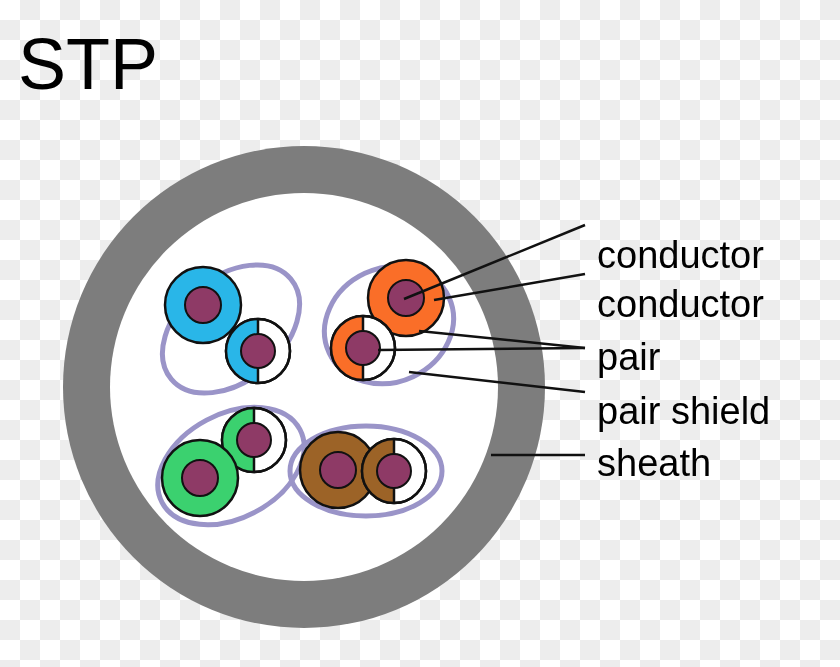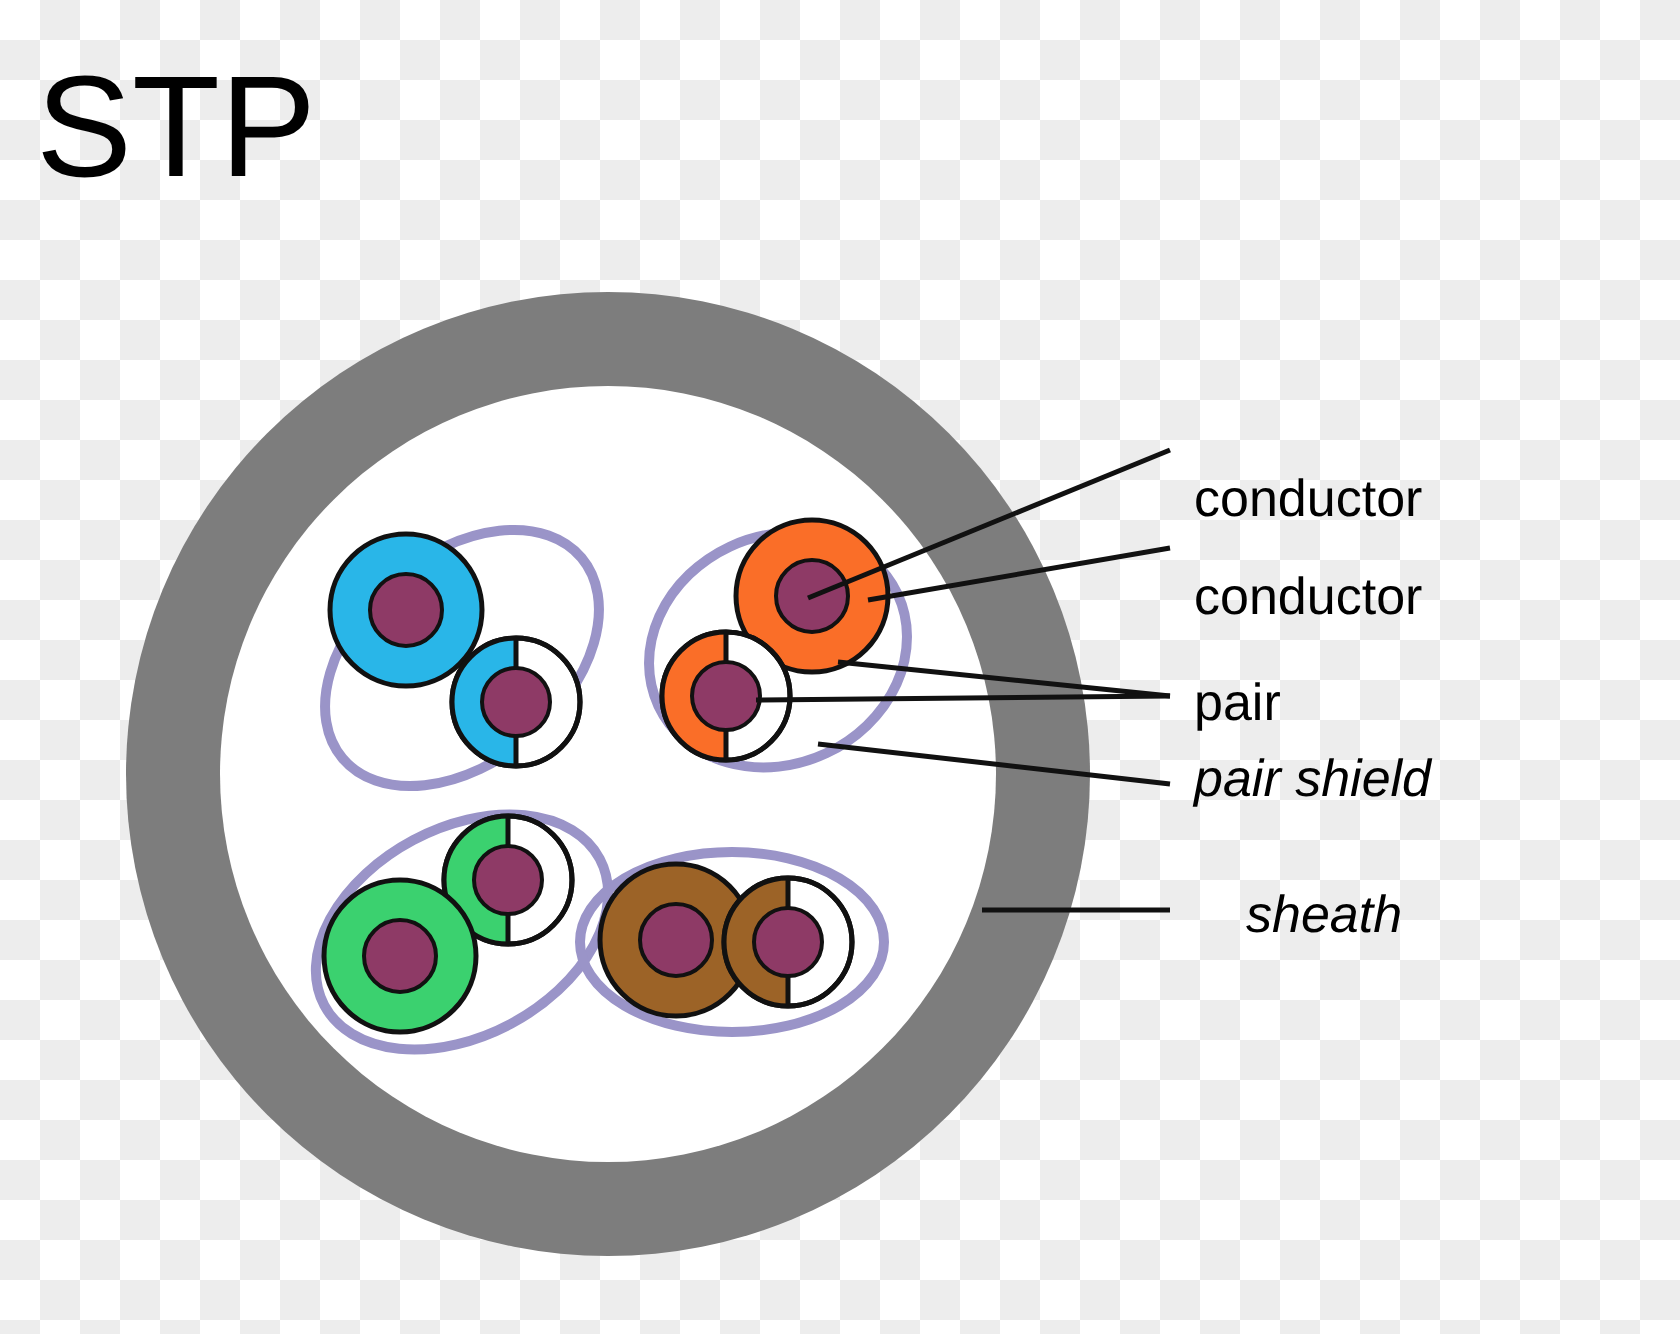--- a/index.html
+++ b/index.html
@@ -29,21 +29,21 @@
     position: absolute;
     left: 0;
     top: 0;
     width: 840px;
     height: 667px;
     display: block;
   }
   .lbl {
     position: absolute;
     font-family: "Liberation Sans", sans-serif;
-    font-size: 26px;
+    font-size: 38px;
     color: #000000;
     white-space: nowrap;
     line-height: 1;
   }
   .title {
     position: absolute;
     font-family: "Liberation Sans", sans-serif;
     font-size: 72px;
     color: #000000;
     white-space: nowrap;
@@ -142,17 +142,17 @@
         <line x1="491" y1="455" x2="585" y2="455" stroke="#111111" stroke-width="2.5"></line>
       </g>
   </svg>
 
   <div class="title" style="left: 18px; top: 28px;">STP</div>
 
   <div id="labels-layer">
       <div class="lbl" style="left: 597px; top: 236px;">conductor</div>
       <div class="lbl" style="left: 597px; top: 285px;">conductor</div>
       <div class="lbl" style="left: 597px; top: 338px;">pair</div>
-      <div class="lbl" style="left: 597px; top: 376px; font-style: italic;">pair shield</div>
-      <div class="lbl" style="left: 623px; top: 444px; font-style: italic;">sheath</div>
+      <div class="lbl" style="left: 597px; top: 392px;">pair shield</div>
+      <div class="lbl" style="left: 597px; top: 444px;">sheath</div>
     </div>
 
 </div>
 
 </body></html>

